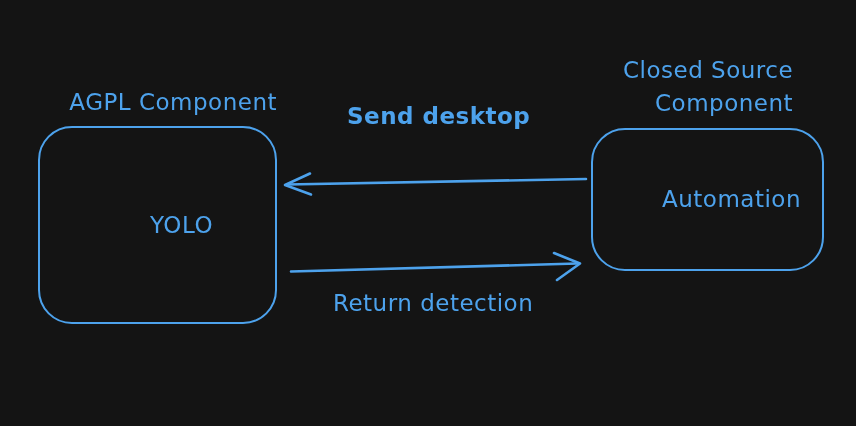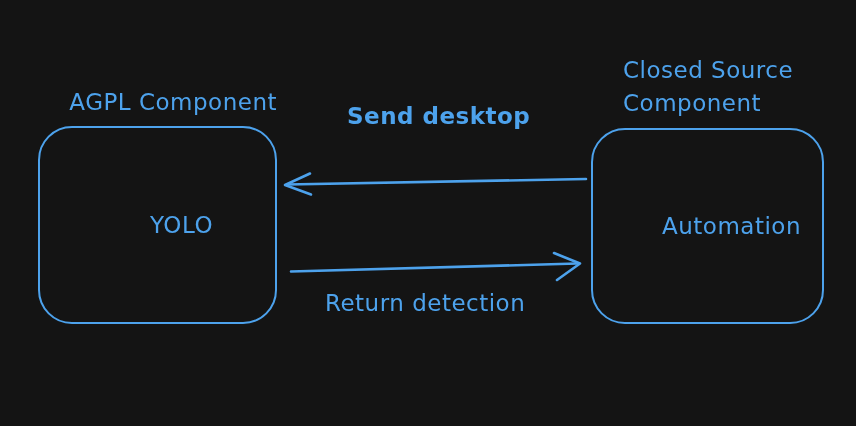--- a/index.html
+++ b/index.html
@@ -24,45 +24,45 @@
     position: absolute;
     border: 2.5px solid var(--stroke);
     border-radius: 34px;
     display: flex;
     align-items: center;
     justify-content: center;
     box-sizing: border-box;
     background: transparent;
   }
   .box-yolo   { left: 38px;  top: 126px; width: 239px; height: 198px; }
-  .box-auto   { left: 591px; top: 128px; width: 233px; height: 196px; }
+  .box-auto   { left: 591px; top: 128px; width: 233px; height: 143px; }
   .box-label {
     text-align: center;
     font-size: 23px;
     line-height: 31px;
     letter-spacing: 0.5px;
     margin-left: 48px;
   }
   .caption, .arrow-label {
     position: absolute;
     font-size: 23px;
     line-height: 33px;
     letter-spacing: 0.5px;
     white-space: nowrap;
   }
   .caption-left {
     left: 38px; top: 86px; width: 239px;
     text-align: right;
   }
   .caption-right {
     left: 623px; top: 54px;
-    text-align: left;
+    text-align: right;
   }
   .label-send   { left: 347px; top: 100px; font-weight: bold; }
-  .label-return { left: 325px; top: 287px; }
+  .label-return { left: 333px; top: 287px; }
   .arrows-layer {
     position: absolute;
     left: 0; top: 0;
     width: 856px; height: 426px;
     pointer-events: none;
   }
   .arrows-layer path {
     stroke: var(--stroke);
     stroke-width: 2.6;
     fill: none;

